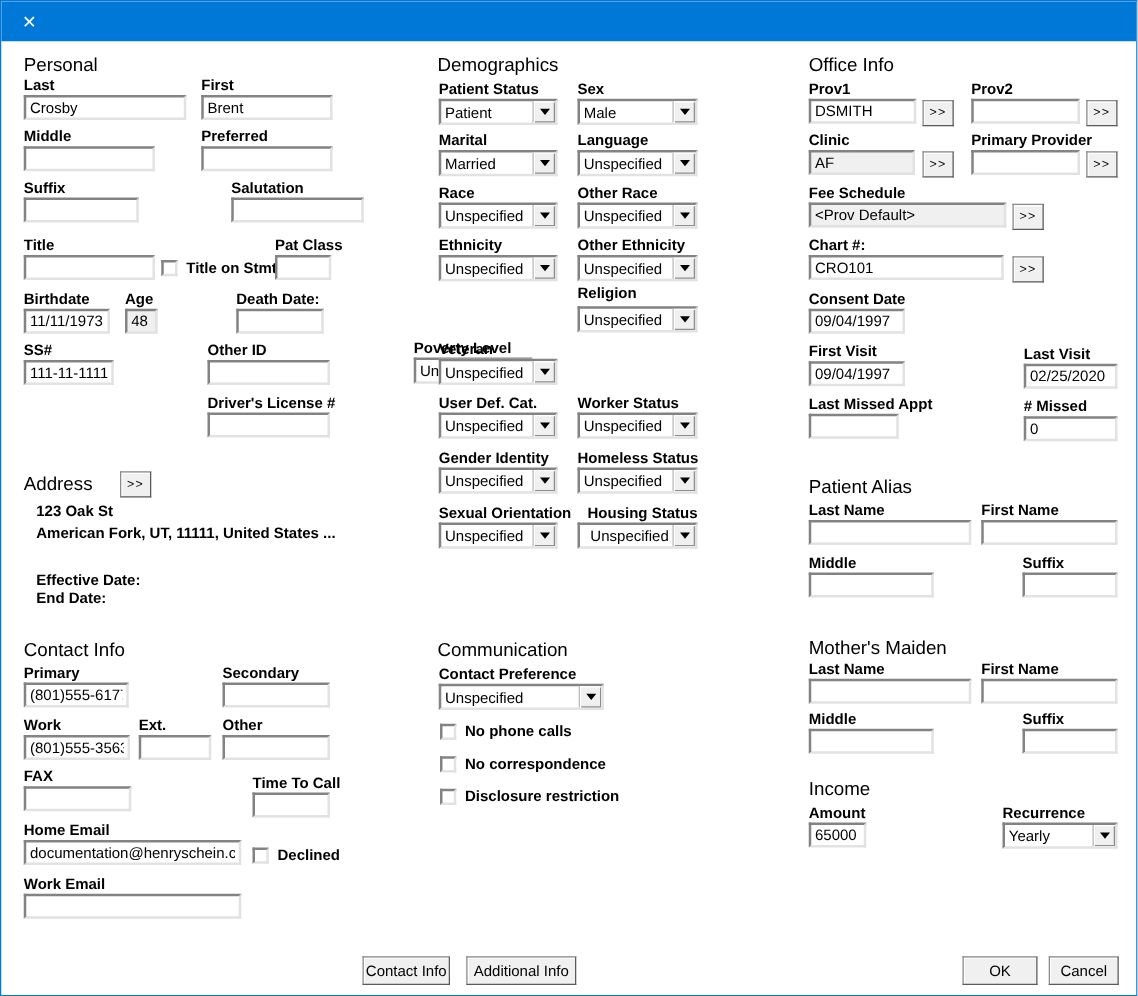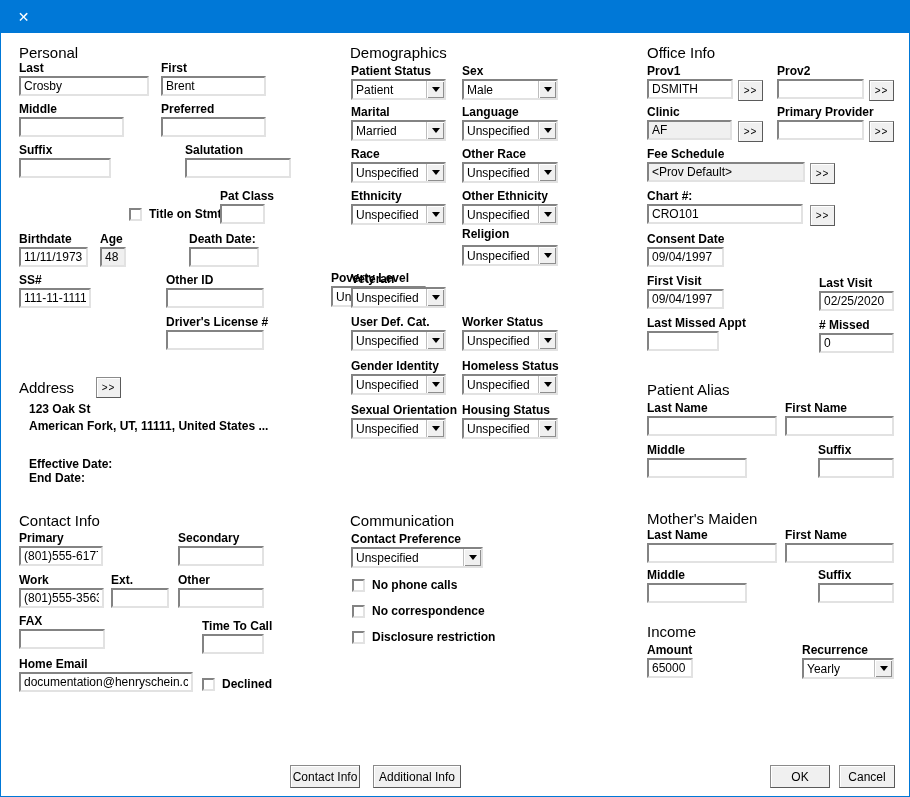--- a/index.html
+++ b/index.html
@@ -53,20 +53,24 @@
     <input class="tb" value="" style="">
   </div>
   <div class="fld" style="left:18px;top:142px;width:92px;">
     <div class="lbl">Suffix</div>
     <input class="tb" value="" style="">
   </div>
   <div class="fld" style="left:160px;top:142px;width:106px;margin-left:24px;">
     <div class="lbl">Salutation</div>
     <input class="tb" value="" style="">
   </div>
+  <div class="fld" style="left:18px;top:188px;width:105px;">
+    <div class="lbl">Title</div>
+    <input class="tb" value="" style="">
+  </div>
   <div class="cbrow" style="left:128px;top:206px;">
     <span class="cb"></span>
     <span class="cblbl">Title on Stmt</span>
   </div>
   <div class="fld" style="left:219px;top:188px;width:45px;">
     <div class="lbl">Pat Class</div>
     <input class="tb" value="" style="">
   </div>
   <div class="fld" style="left:18px;top:231px;width:69px;">
     <div class="lbl">Birthdate</div>
@@ -130,20 +134,24 @@
     <input class="tb" value="" style="">
   </div>
   <div class="fld" style="left:18px;top:656px;width:174px;">
     <div class="lbl">Home Email</div>
     <input class="tb" value="documentation@henryschein.cc" style="">
   </div>
   <div class="cbrow" style="left:201px;top:676px;">
     <span class="cb"></span>
     <span class="cblbl">Declined</span>
   </div>
+  <div class="fld" style="left:18px;top:699px;width:174px;">
+    <div class="lbl">Work Email</div>
+    <input class="tb" value="" style="">
+  </div>
 
   <div class="hdr" style="left:349px;top:43px;">Demographics</div>
 
   <div class="fld" style="left:461px;top:63px;width:96px;">
     <div class="lbl">Sex</div>
     <div class="combo">
       <span class="cval">Male</span>
       <span class="cbtn">
           <span class="tri"></span>
         </span>
@@ -277,21 +285,21 @@
   </div>
   <div class="fld" style="left:350px;top:402px;width:95px;">
     <div class="lbl">Sexual Orientation</div>
     <div class="combo">
       <span class="cval">Unspecified</span>
       <span class="cbtn">
           <span class="tri"></span>
         </span>
     </div>
   </div>
-  <div class="fld" style="left:461px;top:402px;width:96px;">
+  <div class="fld" style="left:461px;top:402px;width:96px;text-align:right;">
     <div class="lbl">Housing Status</div>
     <div class="combo">
       <span class="cval">Unspecified</span>
       <span class="cbtn">
           <span class="tri"></span>
         </span>
     </div>
   </div>
 
   <div class="hdr" style="left:349px;top:511px;">Communication</div>

